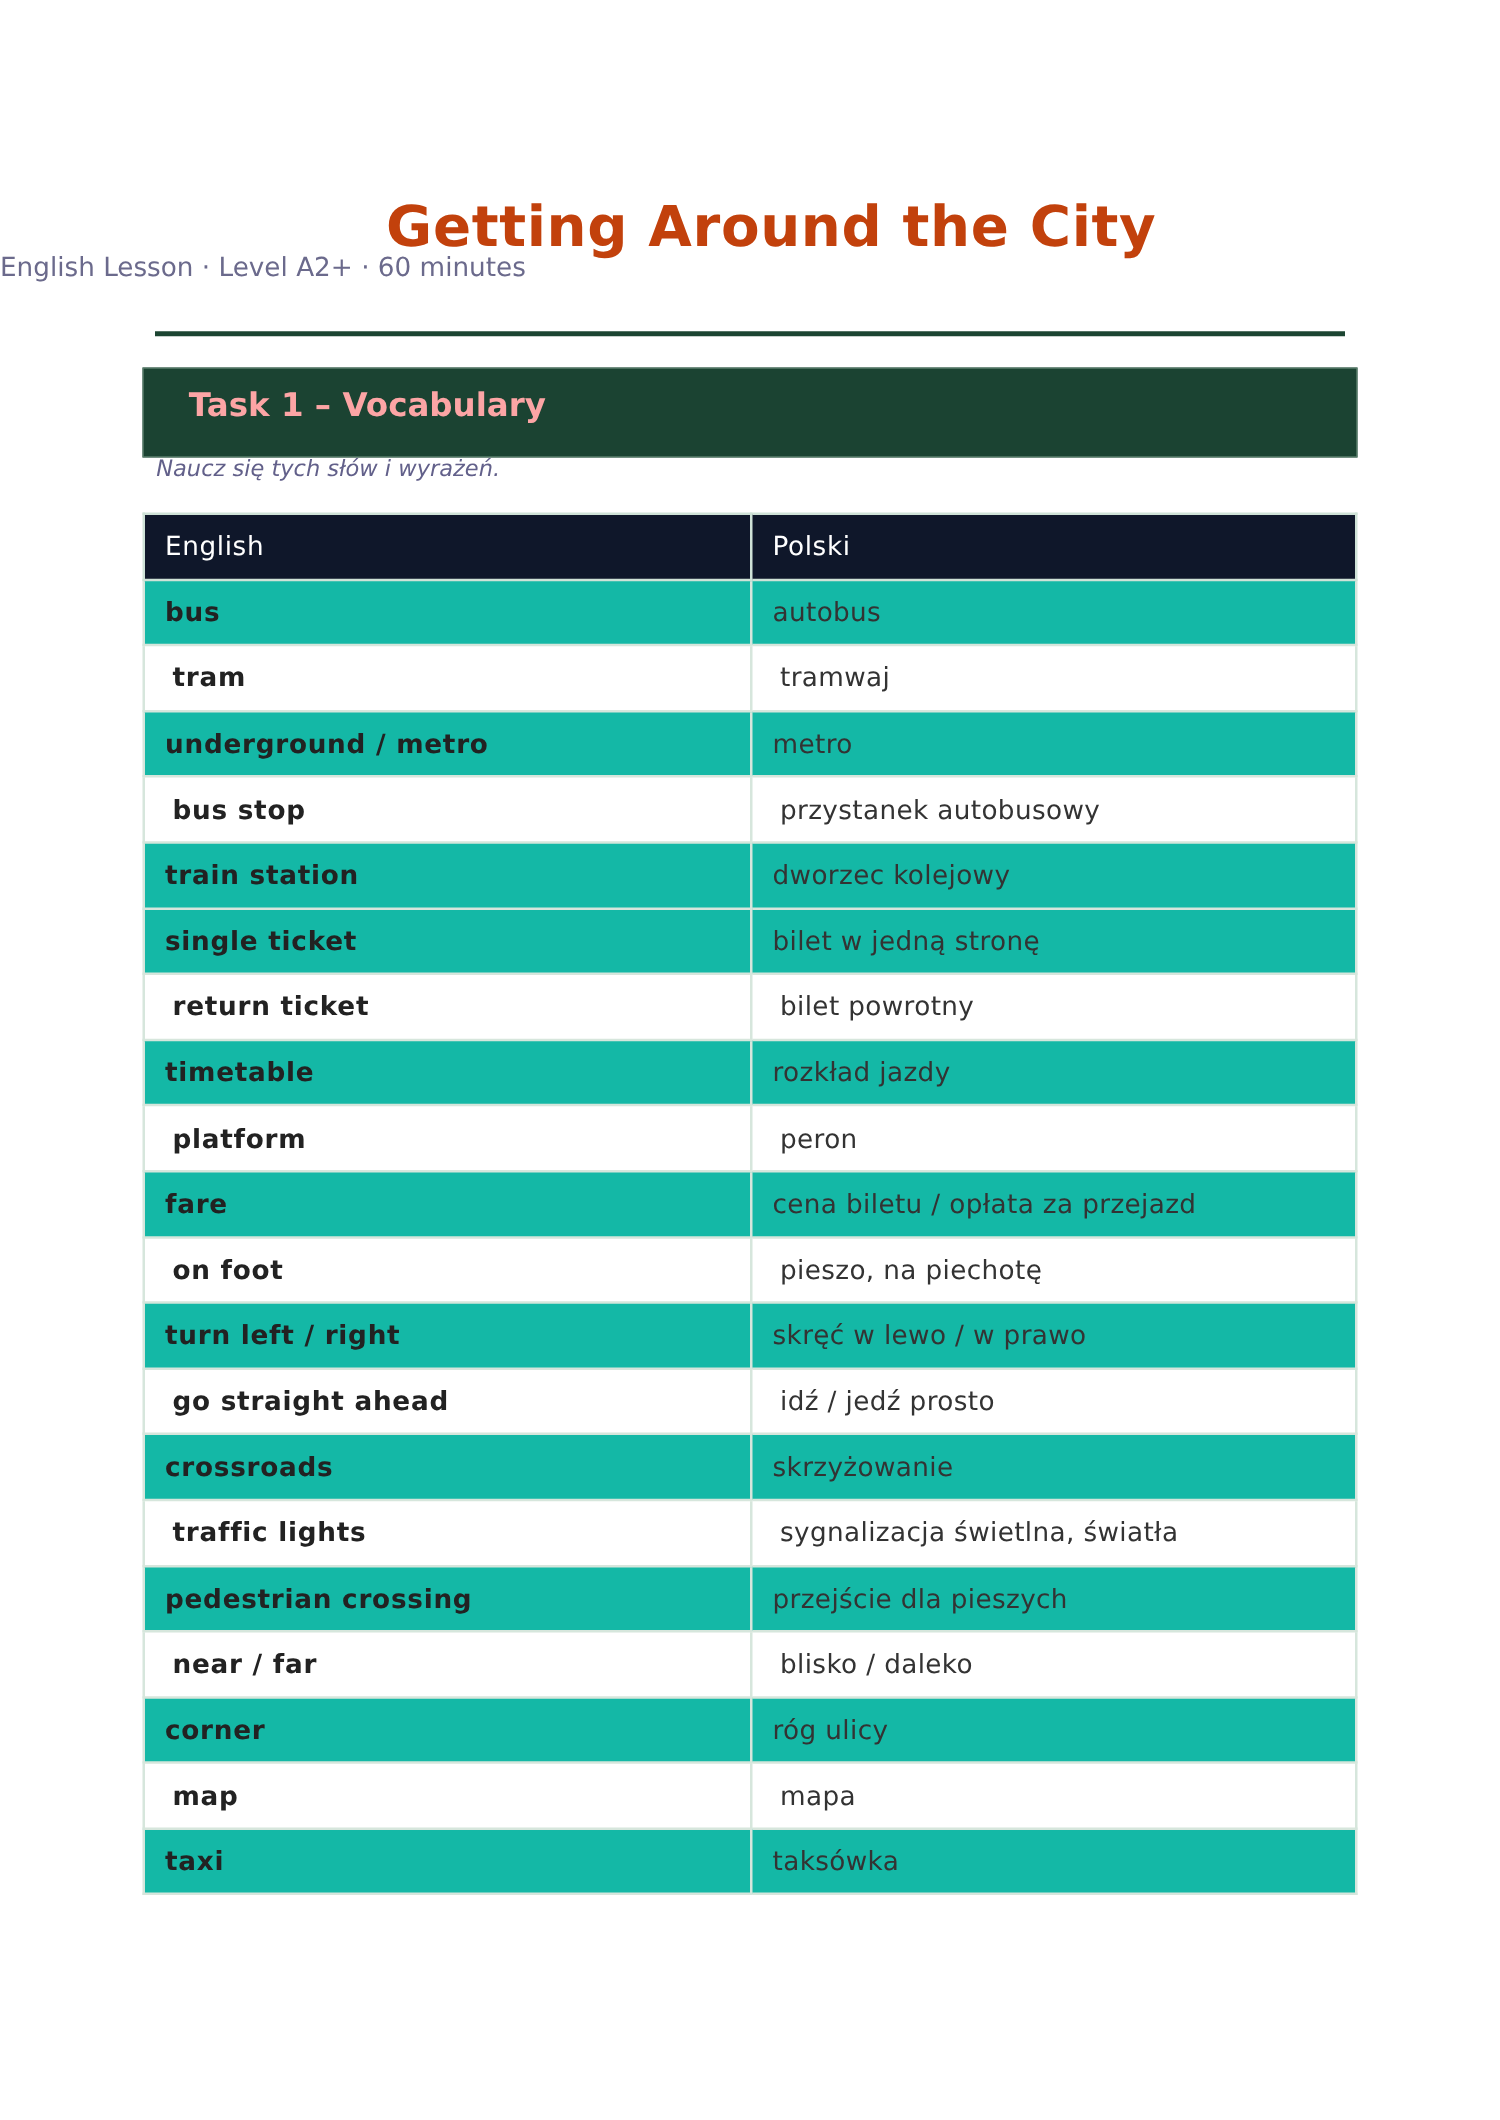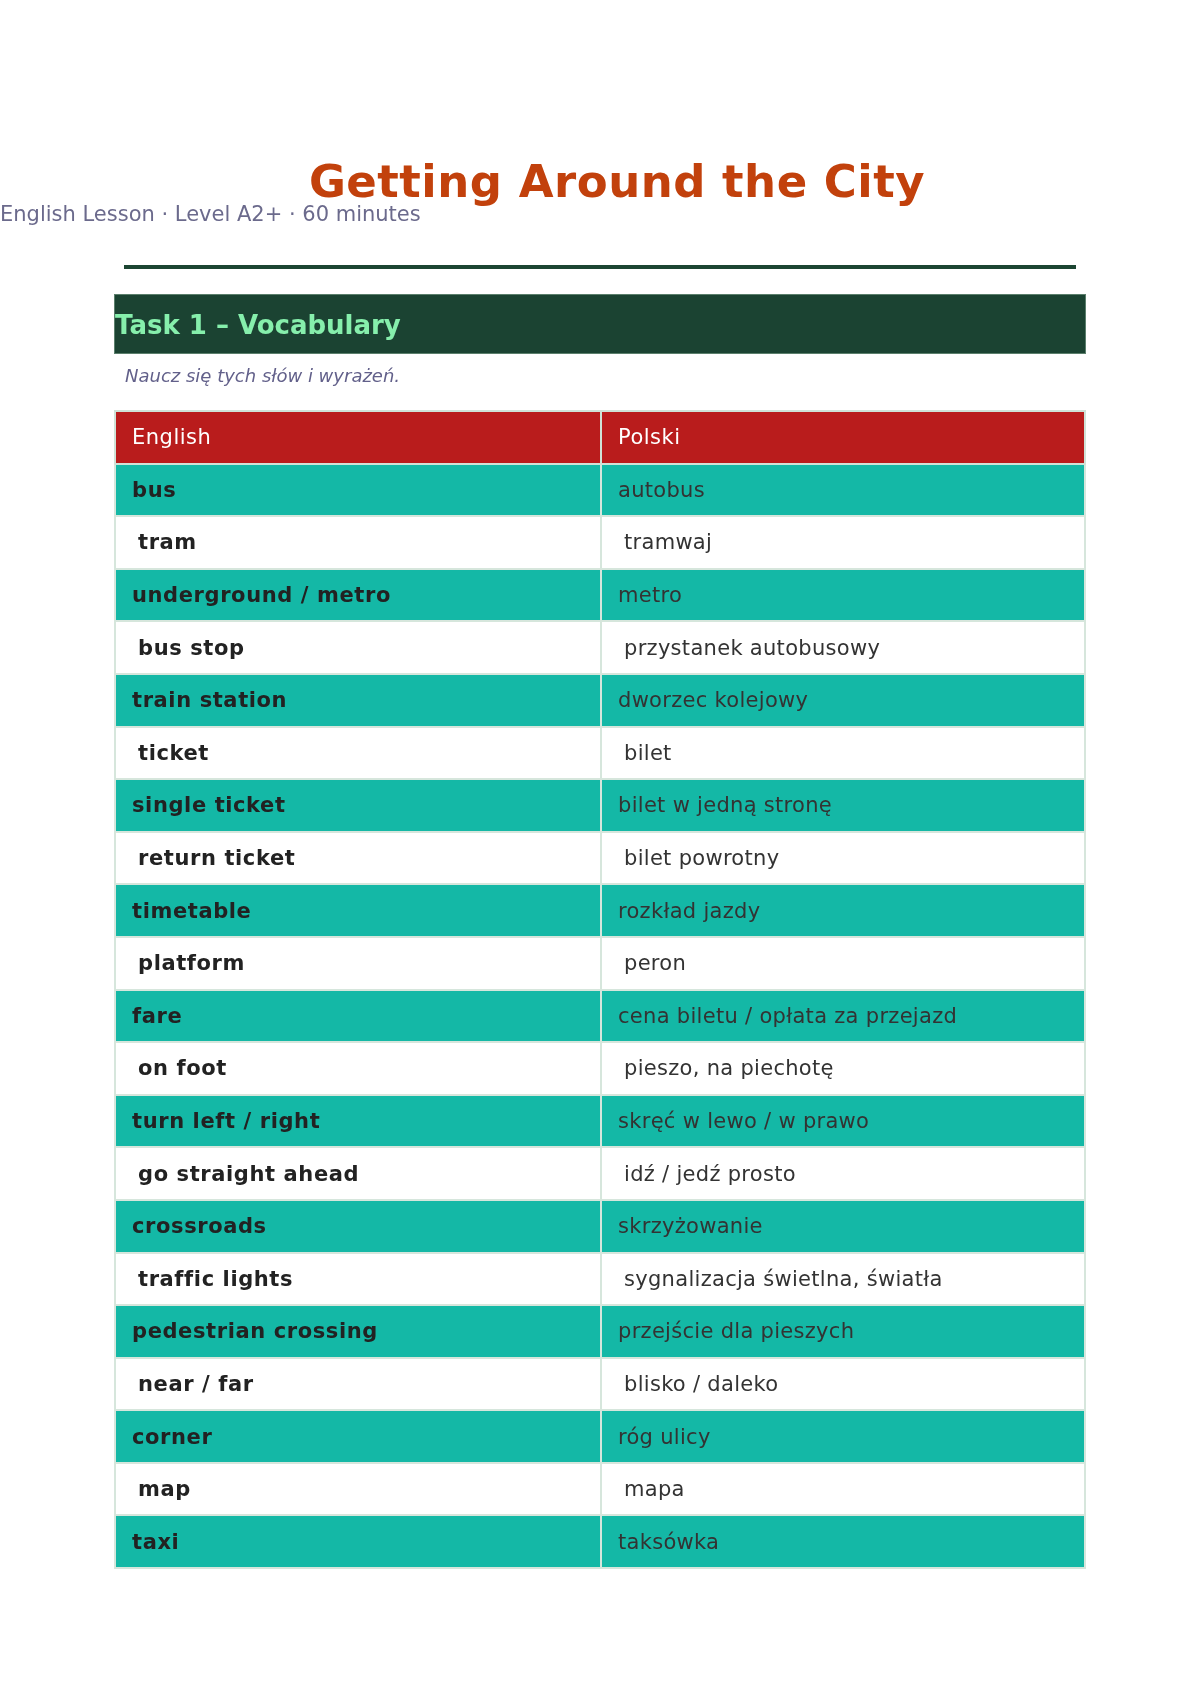--- a/index.html
+++ b/index.html
@@ -9,37 +9,37 @@
     font-size: 45px; font-weight: bold; color: #c2410c; letter-spacing: 0.5px; margin: 17px;
   }
   .subtitle {
     position: absolute; top: 202px; left: 0; width: 1200px; 
     font-size: 21px; color: #6b6a8c; margin: 0;
   }
   .rule {
     position: absolute; top: 265px; left: 124px; width: 952px; height: 4px; background: #1c4532;
   }
   .task-header {
-    position: absolute; top: 294px; left: 114px; width: 972px; height: 60px;
-    background: #1b4332; color: #86efac; font-weight: bold; font-size: 26px;
-    box-sizing: border-box; line-height: 60px;
+    position: absolute; top: 294px; left: 114px; width: 972px; height: 72px;
+    background: #1b4332; color: #fca5a5; font-weight: bold; font-size: 26px;
+    box-sizing: border-box; padding-left: 36px; line-height: 60px;
     border: 1px solid #5b7f6c;
   }
   .instruction {
     position: absolute; top: 365px; left: 125px; font-size: 18px; font-style: italic; color: #62608a; text-align: right;
   }
   table.vocab {
     position: absolute; top: 410px; left: 114px; width: 972px; border-collapse: collapse;
     font-size: 21px;
   }
   table.vocab th, table.vocab td {
     border: 2px solid #d6e6dc; height: 49px; padding: 0 0 0 16px; text-align: left; box-sizing: border-box;
   }
   table.vocab th {
-    background: #b91c1c; color: #ffffff; font-weight: normal; height: 52px; border-color: #cfe2d7;
+    background: #0f172a; color: #ffffff; font-weight: normal; height: 52px; border-color: #cfe2d7;
     letter-spacing: 0.5px;
   }
   table.vocab td.en { font-weight: bold; color: #222; width: 486px; letter-spacing: 0.6px; }
   table.vocab td.pl { color: #333; letter-spacing: 0.3px; }
   table.vocab tr.odd td { background: #14b8a6; }
   table.vocab tr.even td { background: #ffffff; padding-left: 22px; }
   table.vocab tr { height: 52.6px; }
 </style>
 </head>
 <body>
@@ -73,24 +73,20 @@
         <td class="en">underground / metro</td>
         <td class="pl">metro</td>
       </tr>
     <tr class="even">
         <td class="en">bus stop</td>
         <td class="pl">przystanek autobusowy</td>
       </tr>
     <tr class="odd">
         <td class="en">train station</td>
         <td class="pl">dworzec kolejowy</td>
-      </tr>
-    <tr class="even">
-        <td class="en">ticket</td>
-        <td class="pl">bilet</td>
       </tr>
     <tr class="odd">
         <td class="en">single ticket</td>
         <td class="pl">bilet w jedną stronę</td>
       </tr>
     <tr class="even">
         <td class="en">return ticket</td>
         <td class="pl">bilet powrotny</td>
       </tr>
     <tr class="odd">

